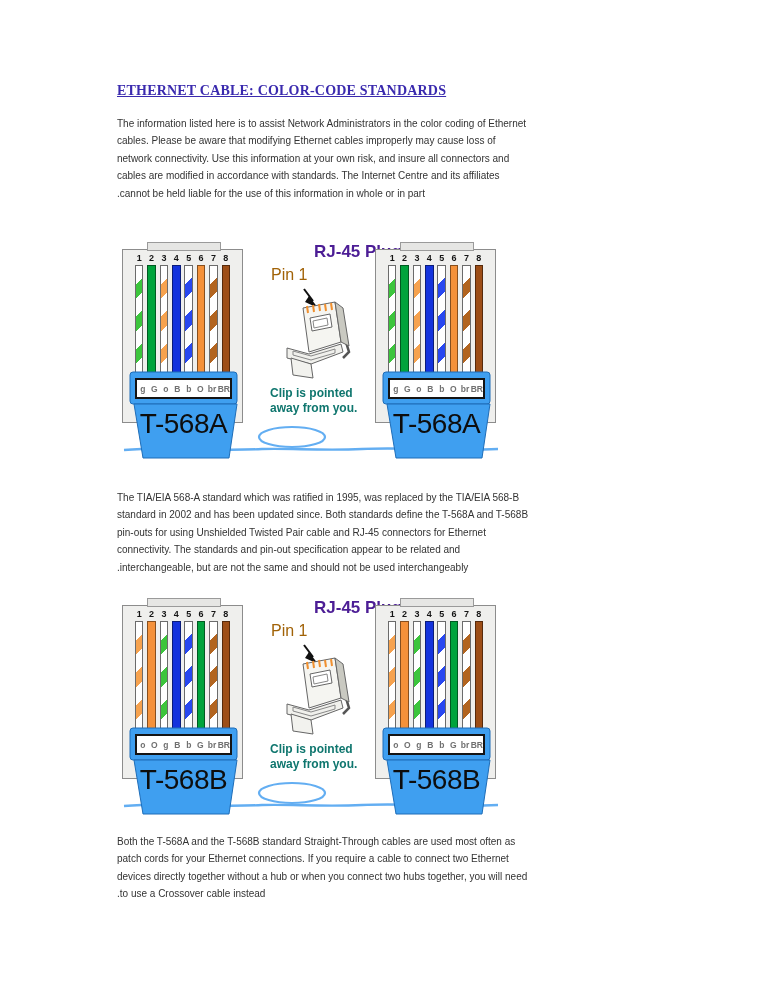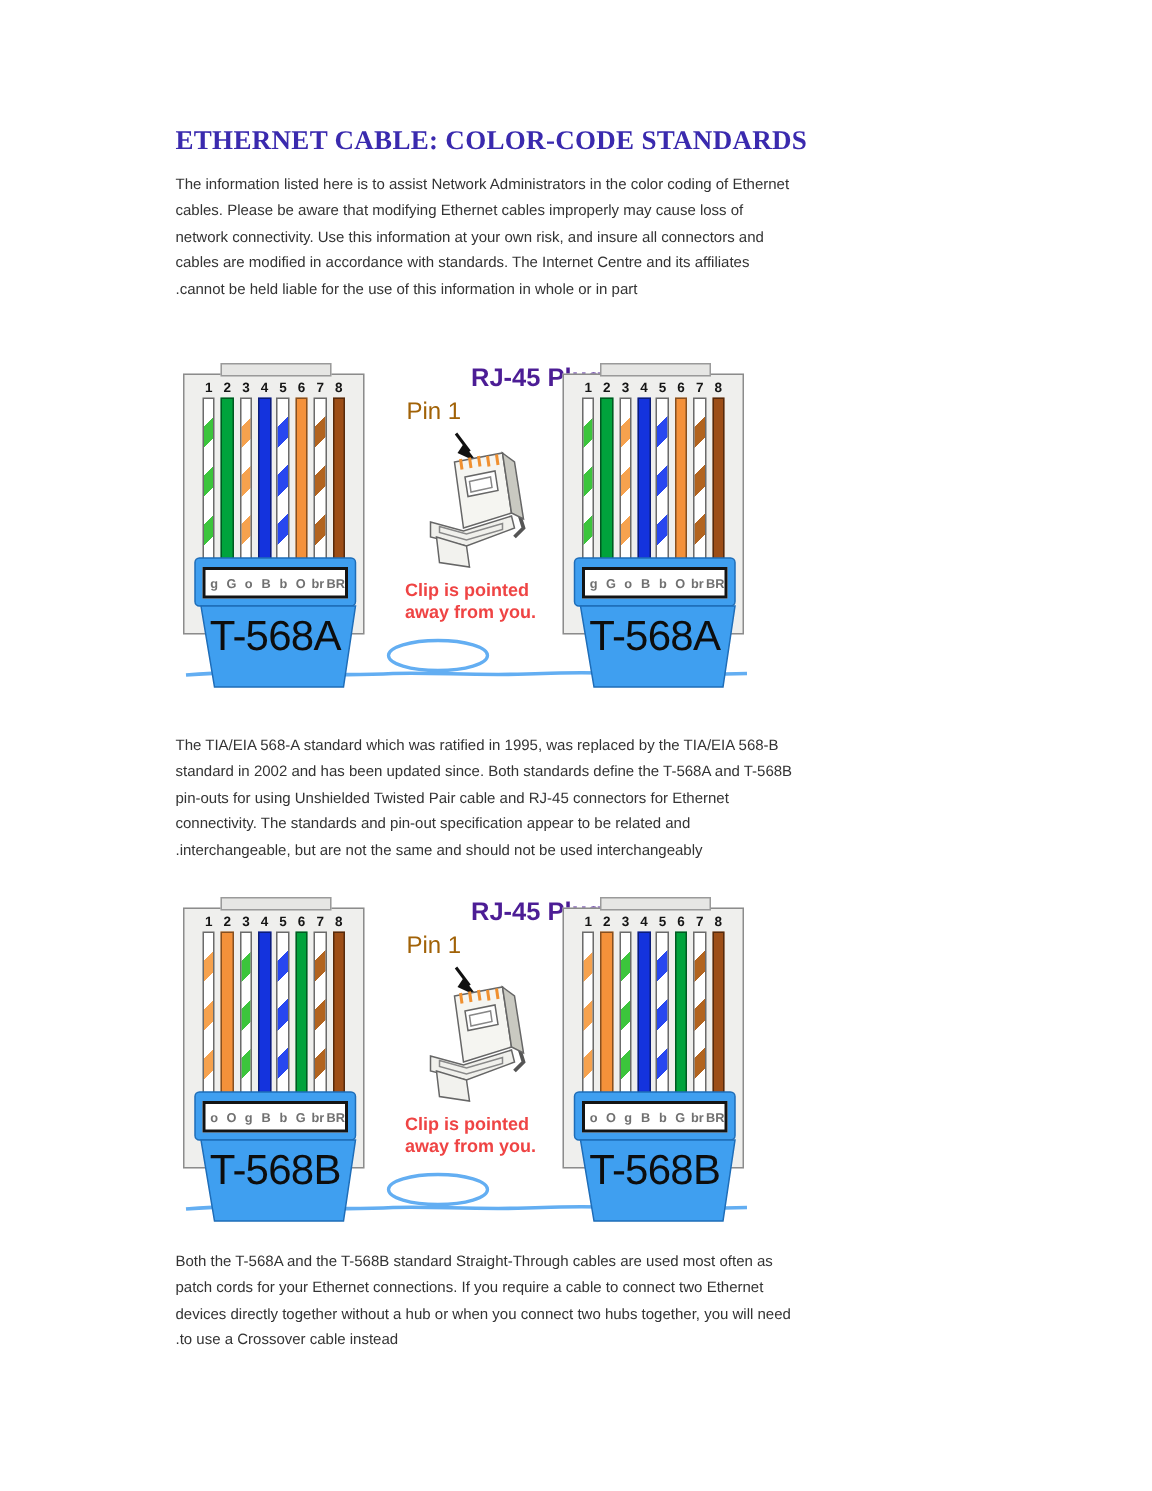--- a/index.html
+++ b/index.html
@@ -1,21 +1,21 @@
 <!DOCTYPE html>
 <html style="--title: #3a2aae; --boot: #3f9ff0; --bootedge: #1e6db8; --cable: #63aef2;"><head>
 <meta charset="utf-8">
 <style>
   html,body{margin:0;padding:0;background:#fff;}
   #page{position:relative;width:768px;height:994px;background:#fff;
         font-family:"Liberation Sans",sans-serif;color:#333;overflow:hidden;}
   .abs{position:absolute;}
   
   .doc-title{left:117px;top:83px;font-family:"Liberation Serif",serif;
-             font-weight:bold;font-size:18px;color:var(--title,#3a2aae);letter-spacing:.2px;}
+             font-weight:bold;font-size:14px;color:var(--title,#3a2aae);letter-spacing:.2px;text-decoration:underline;}
   .para{font-size:10px;line-height:17.4px;color:#333;white-space:pre-line;}
   .p-intro{left:117px;top:115px;}
   .p-standards{left:117px;top:489px;}
   .p-usage{left:117px;top:833px;}
   .sec-heading{font-size:17.5px;font-weight:bold;color:#1c1c1c;letter-spacing:.1px;}
   .h-a{left:117px;top:200px;}
   .h-b{left:117px;top:562px;}
   
   .diagram{left:0;top:0;width:768px;height:235px;}
   .diag-a{top:238px;} .diag-b{top:594px;}
@@ -38,21 +38,21 @@
              border:2px solid #141414;box-sizing:border-box;display:grid;
              grid-template-columns:repeat(8,1fr);align-items:center;text-align:center;
              font-size:8.5px;font-weight:bold;color:#707070;}
   .std-label{position:absolute;left:9px;top:158px;width:103px;text-align:center;
              font-size:28px;color:#0d0d0d;letter-spacing:-.5px;}
   
   .plug-title{left:271px;top:4px;font-size:17px;font-weight:bold;color:#4c1d95;margin-left:43px;}
   .pin1-label{left:271px;top:28px;font-size:16px;color:#a16207;}
   .arrow{left:299px;top:49px;}
   .plug-art{left:277px;top:58px;}
-  .clip-caption{left:270px;top:148px;font-size:12px;font-weight:bold;color:#ef4444;
+  .clip-caption{left:270px;top:148px;font-size:12px;font-weight:bold;color:#0f766e;
                 line-height:14.5px;white-space:pre-line;}
   .cable{position:absolute;left:122px;top:182px;z-index:0;}
   .connector{z-index:1;}
 </style>
 </head>
 <body>
 
 <div id="page">
 
   <div class="abs doc-title">ETHERNET CABLE: COLOR-CODE STANDARDS</div>

